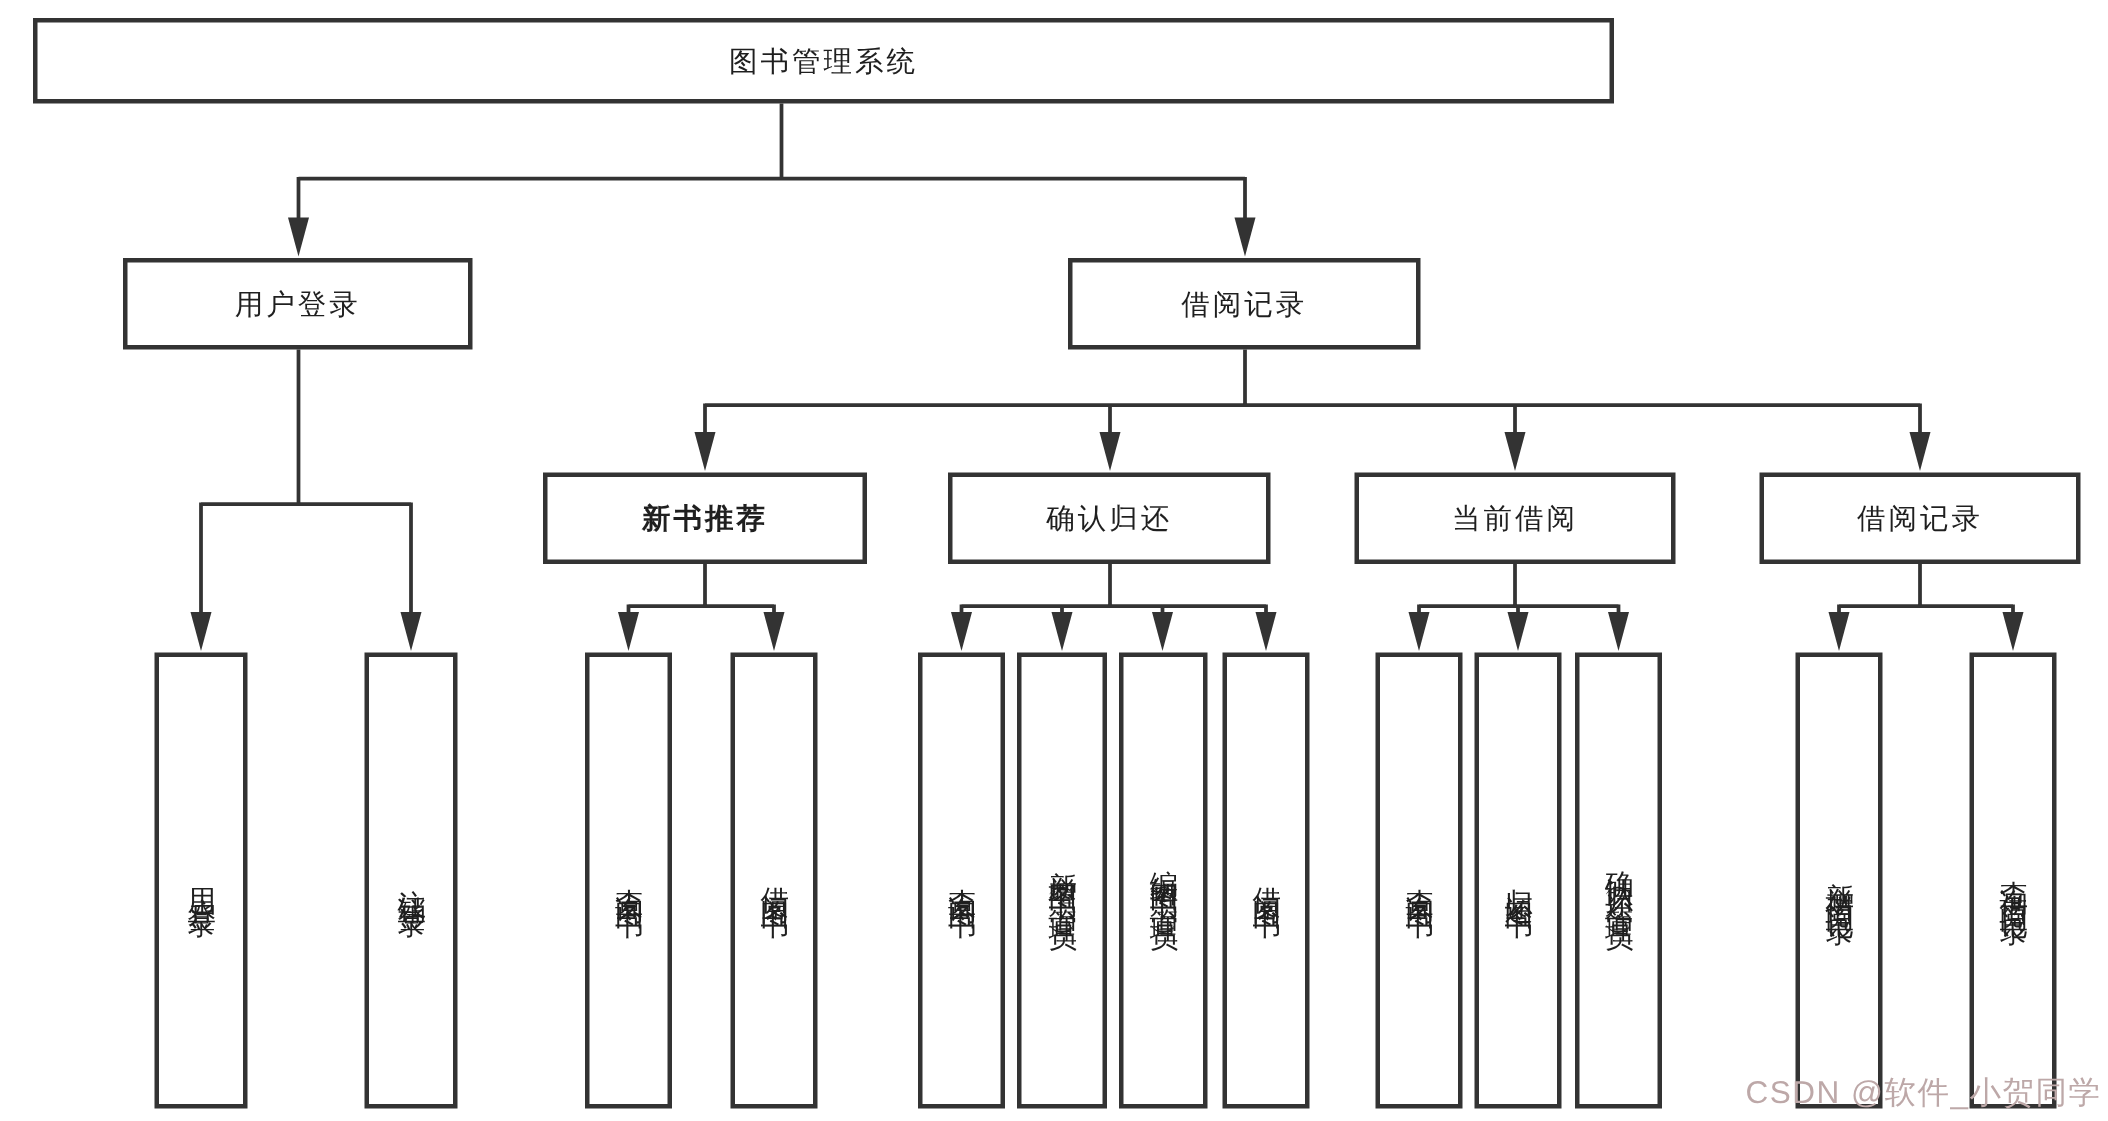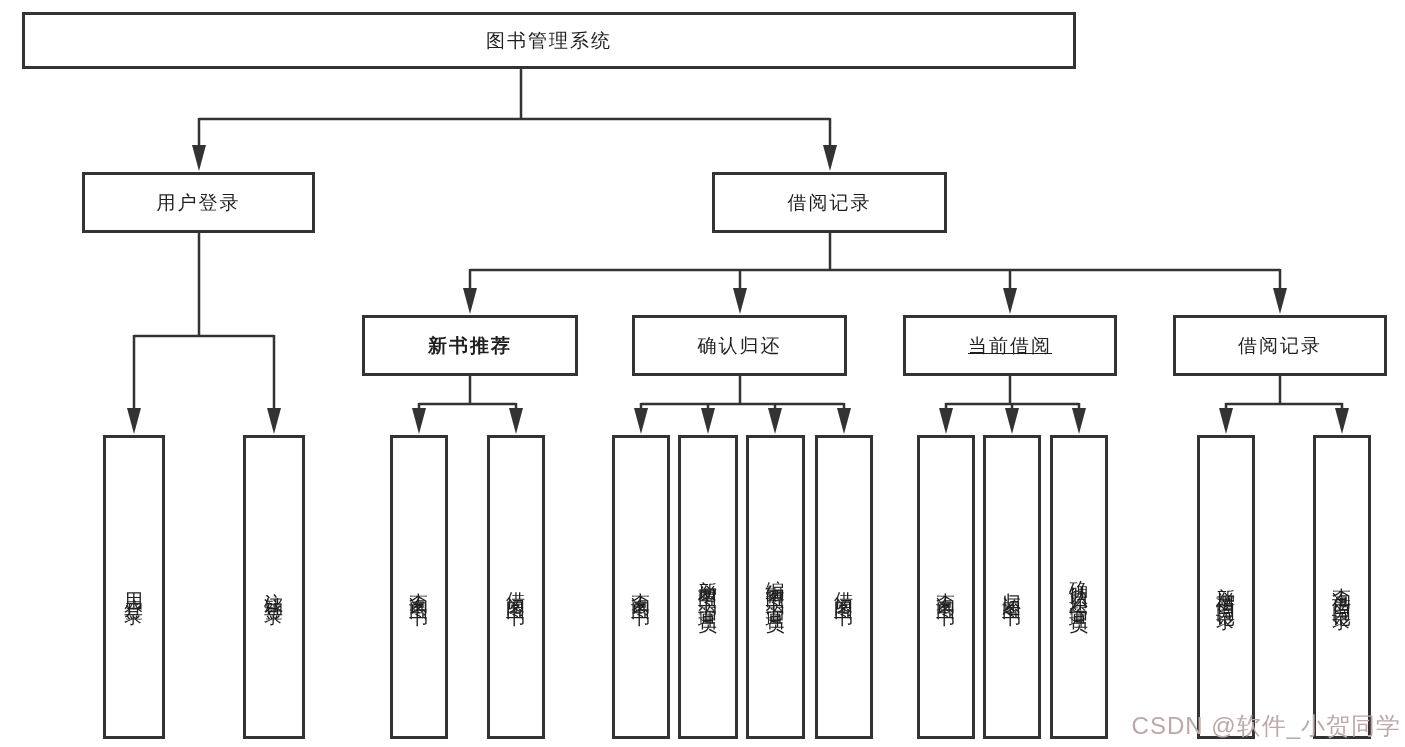--- a/index.html
+++ b/index.html
@@ -30,41 +30,41 @@
     padding:6px 0;
   }
   
   #b-root{left:22px;top:12px;width:1054px;height:57px;}
   
   #b-login{left:82px;top:172px;width:233px;height:61px;}
   #b-mgmt{left:712px;top:172px;width:235px;height:61px;}
   
   #b-newbook{left:362px;top:315px;width:216px;height:61px;font-weight:bold;}
   #b-borrow{left:632px;top:315px;width:215px;height:61px;}
-  #b-current{left:903px;top:315px;width:214px;height:61px;text-decoration:underline;}
+  #b-current{left:903px;top:315px;width:214px;height:61px;}
   #b-record{left:1173px;top:315px;width:214px;height:61px;}
   
   #l-login-0{left:103px;top:435px;width:62px;height:304px;}
   #l-login-1{left:243px;top:435px;width:62px;height:304px;}
   #l-new-0{left:390px;top:435px;width:58px;height:304px;}
   #l-new-1{left:487px;top:435px;width:58px;height:304px;}
   #l-bor-0{left:612px;top:435px;width:58px;height:304px;}
   #l-bor-1{left:678px;top:435px;width:60px;height:304px;}
   #l-bor-2{left:746px;top:435px;width:59px;height:304px;}
   #l-bor-3{left:815px;top:435px;width:58px;height:304px;}
   #l-cur-0{left:917px;top:435px;width:58px;height:304px;}
   #l-cur-1{left:983px;top:435px;width:58px;height:304px;}
   #l-cur-2{left:1050px;top:435px;width:58px;height:304px;}
   #l-rec-0{left:1197px;top:435px;width:58px;height:304px;}
   #l-rec-1{left:1313px;top:435px;width:58px;height:304px;}
   .watermark{
     position:absolute;
     right:4px;bottom:5px;
     z-index:2;
-    font-size:24px;
+    font-size:21px;
     letter-spacing:1px;
     color:#bda8a8;
     white-space:nowrap;
   }
 </style>
 </head>
 <body>
 
 <div class="canvas">
 

